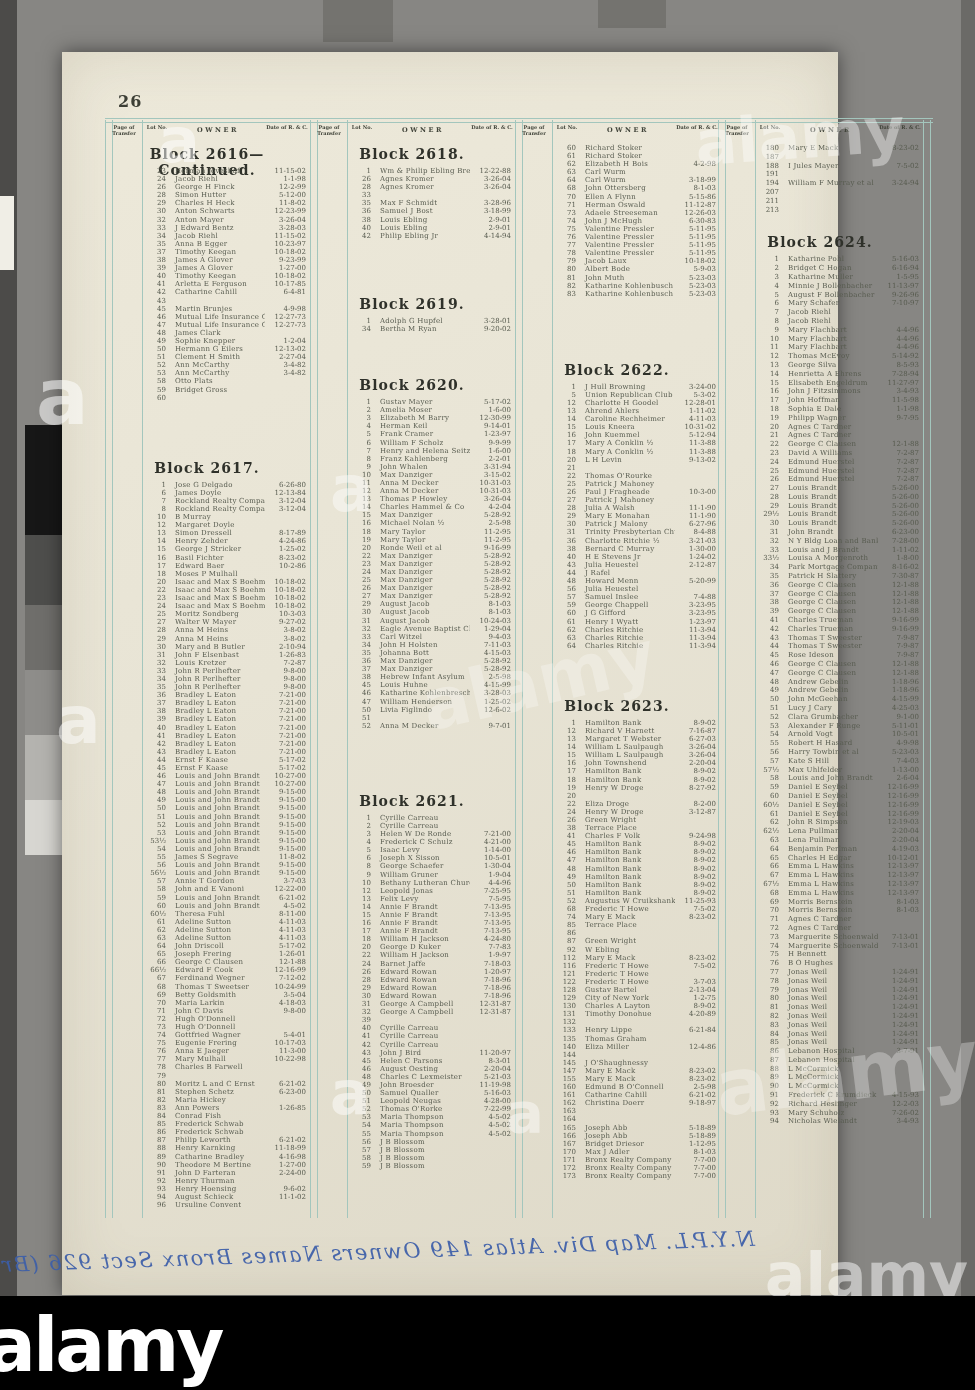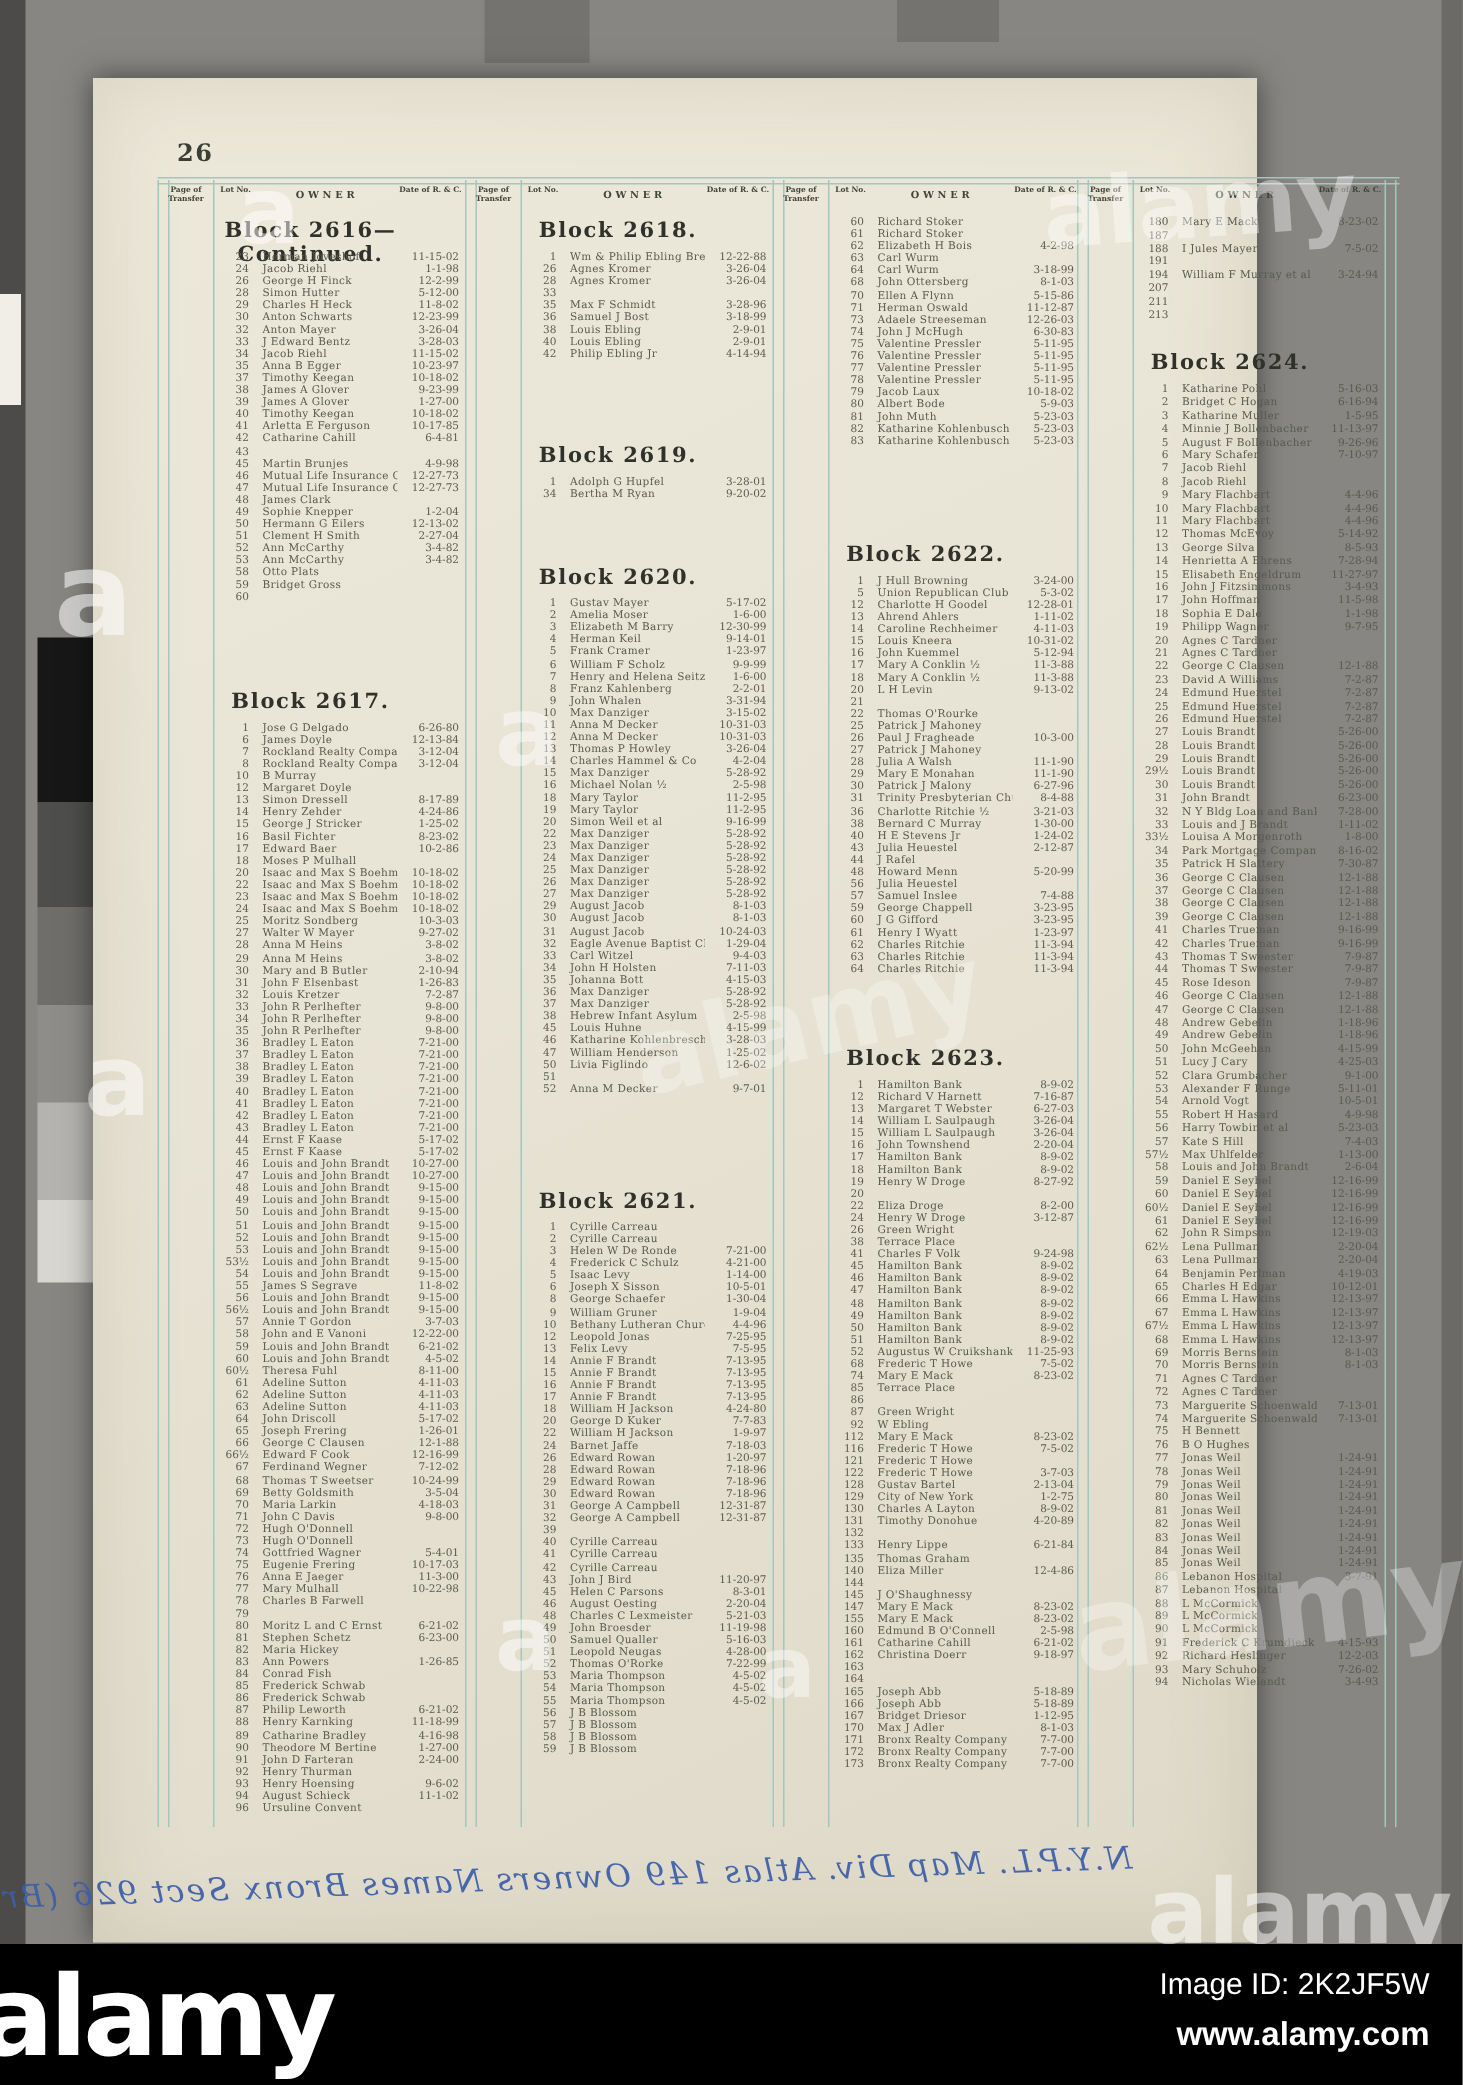--- a/index.html
+++ b/index.html
@@ -1031,21 +1031,21 @@
               </div>
               <div class="row">
                 <span class="c-tr"></span>
                 <span class="c-lot">19</span>
                 <span class="c-own">Mary Taylor</span>
                 <span class="c-date">11-2-95</span>
               </div>
               <div class="row">
                 <span class="c-tr"></span>
                 <span class="c-lot">20</span>
-                <span class="c-own">Simon Weil et al</span>
+                <span class="c-own">Ronde Weil et al</span>
                 <span class="c-date">9-16-99</span>
               </div>
               <div class="row">
                 <span class="c-tr"></span>
                 <span class="c-lot">22</span>
                 <span class="c-own">Max Danziger</span>
                 <span class="c-date">5-28-92</span>
               </div>
               <div class="row">
                 <span class="c-tr"></span>
@@ -2783,18 +2783,14 @@
   <div class="wm wm-a4">a</div>
   <div class="wm wm-a5">a</div>
   <div class="wm wm-a6">a</div>
   <div class="wm wm-w1">alamy</div>
   <div class="wm wm-w2">alamy</div>
   <div class="wm wm-w3">alamy</div>
   <div class="wm wm-w4">alamy</div>
 
   <div class="alamy-bar">
     <div class="alamy-logo">alamy</div>
-    <div class="bar-right">
-      <div class="image-id">Image ID: 2K2JF5W</div>
-      <div class="alamy-url">www.alamy.com</div>
-    </div>
   </div>
 </div>
 
 </body></html>

